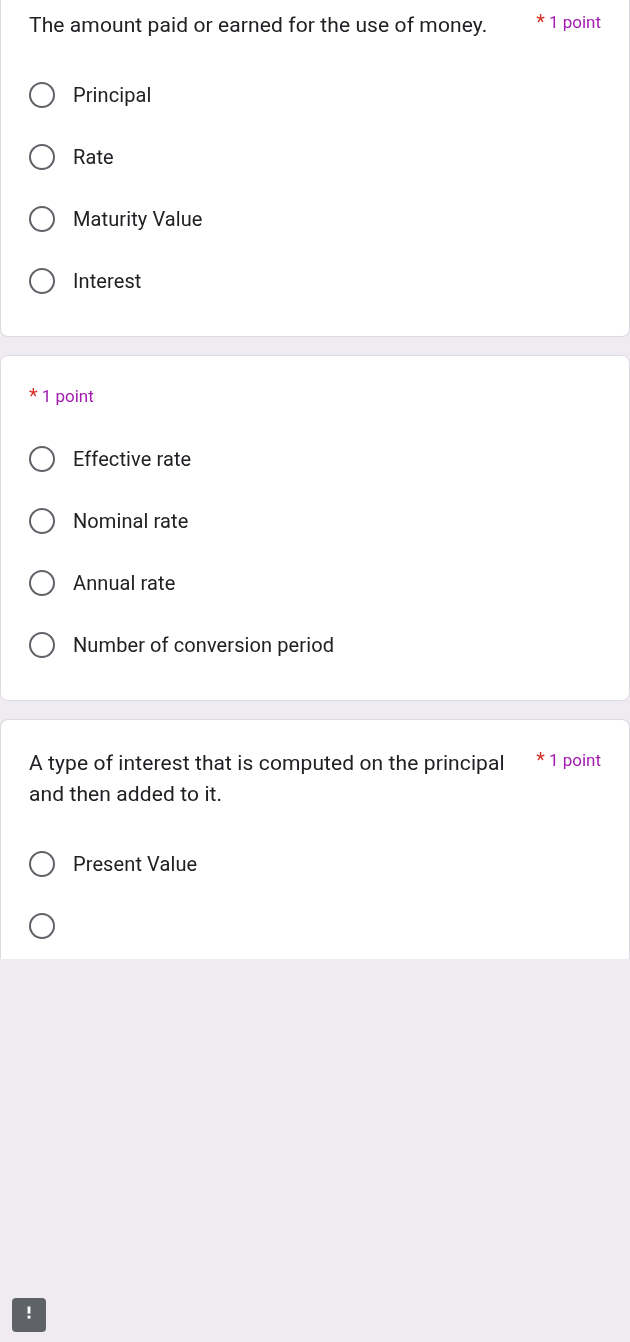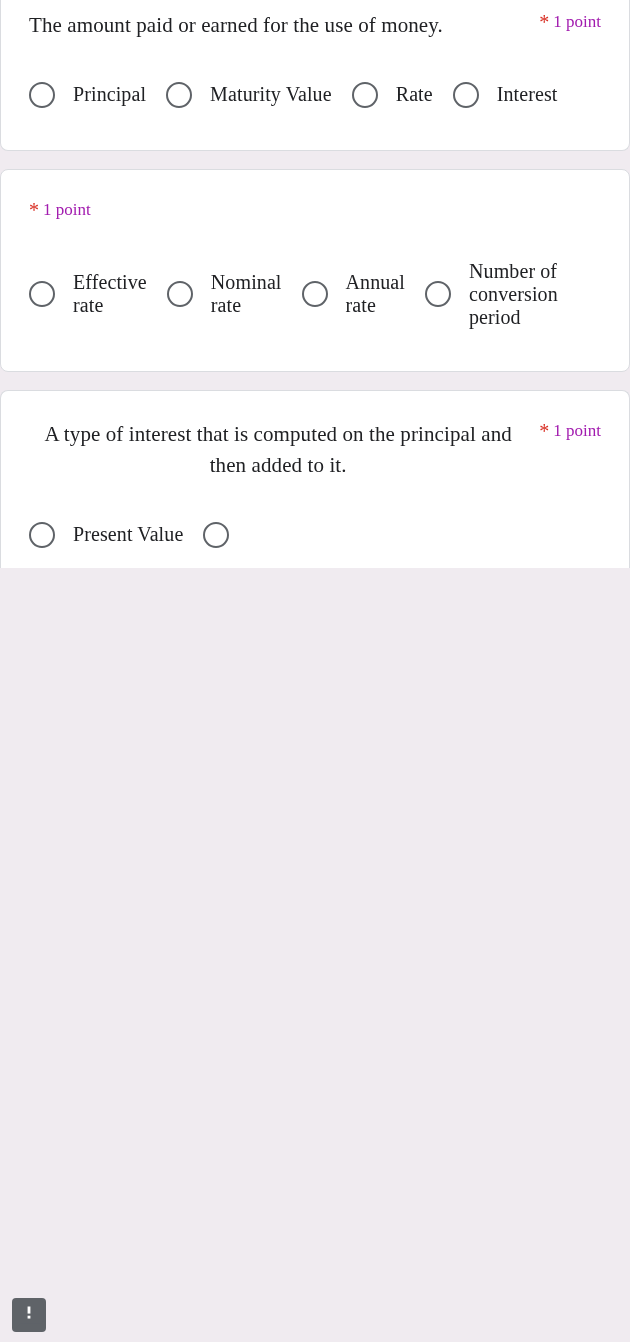--- a/index.html
+++ b/index.html
@@ -12,35 +12,33 @@
       background: #f0ebf0;
       width: 630px;
       color: #202124;
     }
     .question-card {
       background: #fff;
       border-radius: 8px;
       margin-bottom: 18px;
       padding: 28px 28px 30px 28px;
       border: 1px solid #dadce0;
-      font-family: Liberation Serif, serif;
     }
     .question-card.first {
       border-top-left-radius: 0;
       border-top-right-radius: 0;
       border-top: none;
       padding-top: 10px;
     }
     .question-card.last {
       border-bottom-left-radius: 0;
       border-bottom-right-radius: 0;
       border-bottom: none;
       padding-bottom: 8px;
       margin-bottom: 0;
-      text-align: center;
     }
     .question-header {
       display: flex;
       align-items: flex-start;
       gap: 12px;
       margin-bottom: 28px;
     }
     .question-text {
       font-size: 21px;
       line-height: 1.5;
@@ -59,22 +57,22 @@
       color: #d93025;
       font-size: 20px;
       line-height: 1;
     }
     .points-text {
       font-size: 17px;
       color: #a21caf;
     }
     .options {
       display: flex;
-      flex-direction: row;
-      gap: 20px;
+      flex-direction: column;
+      gap: 12px;
     }
     .option-row {
       display: flex;
       align-items: center;
       gap: 18px;
       padding: 12px 0;
       cursor: pointer;
     }
     .radio-outer {
       width: 26px;
@@ -122,25 +120,25 @@
       <span class="points-text">1 point</span>
     </div>
   </div>
   <div class="options">
     <label class="option-row">
       <span class="radio-outer"></span>
       <span class="option-label">Principal</span>
     </label>
     <label class="option-row">
       <span class="radio-outer"></span>
-      <span class="option-label">Maturity Value</span>
+      <span class="option-label">Rate</span>
     </label>
     <label class="option-row">
       <span class="radio-outer"></span>
-      <span class="option-label">Rate</span>
+      <span class="option-label">Maturity Value</span>
     </label>
     <label class="option-row">
       <span class="radio-outer"></span>
       <span class="option-label">Interest</span>
     </label>
   </div>
 </div>
 
 <div class="question-card">
   <div class="question-header">

